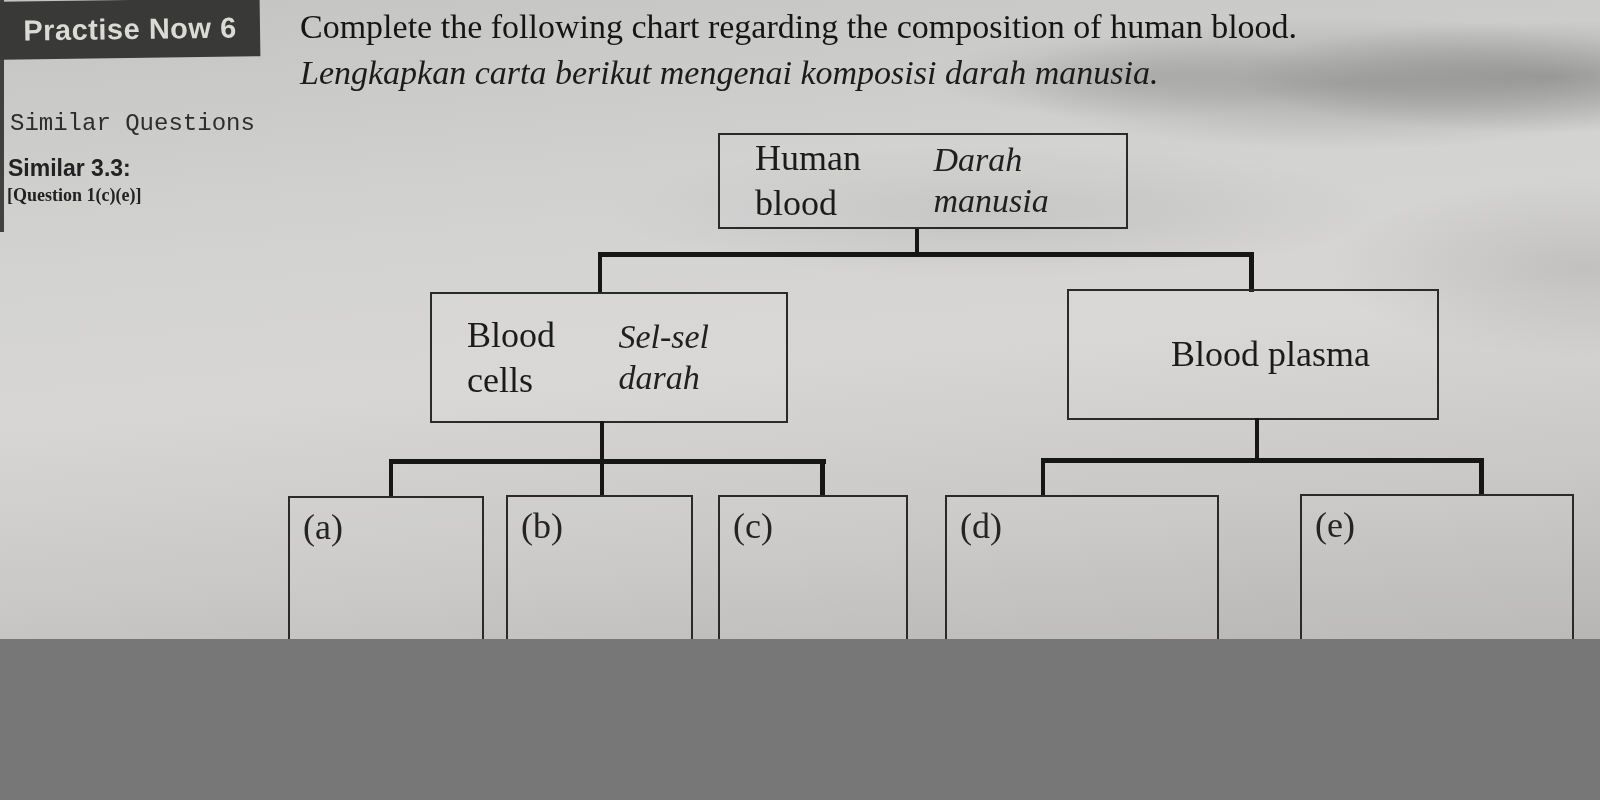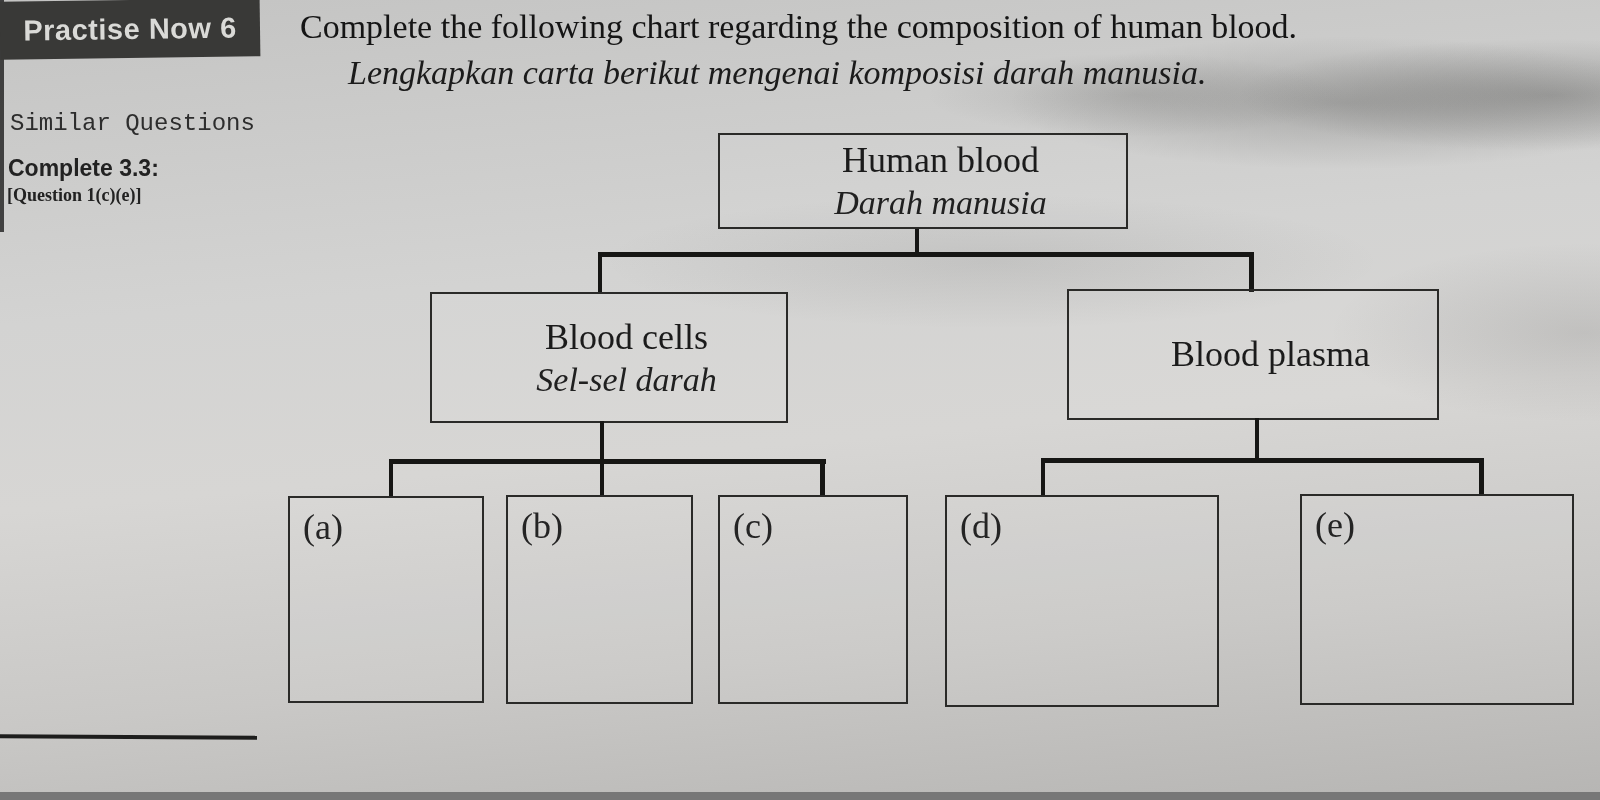--- a/index.html
+++ b/index.html
@@ -1,18 +1,18 @@
 <!DOCTYPE html>
 <html><head>
 <meta charset="utf-8">
 <style>
   html,body{margin:0;padding:0;background:#777;}
   .page{
     position:relative;
-    width:1600px;height:792px;
+    width:1600px;height:639px;
     overflow:hidden;
     font-family:"Liberation Serif","DejaVu Serif",serif;
     background:
       radial-gradient(480px 95px at 84% 13%, rgba(35,35,33,0.22), transparent 70%),
       radial-gradient(420px 75px at 97% 12%, rgba(35,35,33,0.26), transparent 75%),
       radial-gradient(300px 60px at 71% 12%, rgba(45,45,43,0.14), transparent 70%),
       radial-gradient(340px 120px at 99% 42%, rgba(40,40,40,0.12), transparent 75%),
       radial-gradient(520px 90px at 62% 33%, rgba(50,50,48,0.10), transparent 75%),
       radial-gradient(160% 120% at 50% 40%, rgba(0,0,0,0) 60%, rgba(0,0,0,0.20) 100%),
       linear-gradient(175deg,#c4c4c3 0%,#d3d3d2 35%,#d7d6d4 55%,#c9c8c6 78%,#b7b6b4 100%);
@@ -21,30 +21,30 @@
   
   .badge{
     left:0;top:0;width:260px;height:58px;
     display:flex;align-items:center;justify-content:center;
     transform:rotate(-0.8deg);
     font-family:"Liberation Sans",sans-serif;
     font-weight:bold;font-size:29px;letter-spacing:0.5px;
   }
   
   .head-en{left:300px;top:8px;width:1240px;font-size:34px;color:#151515;}
-  .head-ms{left:300px;top:54px;width:1240px;font-size:34px;font-style:italic;color:#1b1b1b;margin-left:48px;}
+  .head-ms{left:300px;top:54px;width:1240px;font-size:34px;font-style:italic;color:#1b1b1b;}
   
   .sq-title{left:10px;top:110px;font-family:Liberation Mono, monospace;font-size:24px;color:#2d2d2d;}
   .sq-ex{left:8px;top:155px;font-family:"Liberation Sans",sans-serif;font-weight:bold;font-size:23px;color:#222;}
   .sq-q{left:7px;top:185px;font-family:Liberation Serif, serif;font-weight:bold;font-size:18px;color:#222;}
   
   .box{
     box-sizing:border-box;border:2px solid #2a2a28;background:rgba(255,255,255,0.06);
   }
-  .node{display:flex;flex-direction:column;align-items:center;justify-content:center;padding-left:35px;}
+  .node{display:flex;flex-direction:row;align-items:center;justify-content:center;padding-left:35px;}
   .node .en{font-size:36px;color:#1b1b1b;line-height:1.25;}
   .node .ms{font-size:34px;font-style:italic;color:#202020;line-height:1.2;}
   .answer-label{font-size:36px;color:#242424;padding:8px 0 0 13px;display:block;}
   
   .ln{background:#161614;}
   .footer-rule{left:0;top:735px;width:257px;height:4px;background:#1d1d1c;transform:rotate(0.3deg);}
   .edge-shadow{left:0;top:0;width:4px;height:232px;background:rgba(18,18,18,0.75);}
 </style>
 </head>
 <body>
@@ -55,21 +55,21 @@
 
   <div class="abs badge" style="background:#393937;color:#dadad7;">
     <span>Practise Now 6</span>
   </div>
 
   <div class="abs head-en">Complete the following chart regarding the composition of human blood.</div>
   <div class="abs head-ms">Lengkapkan carta berikut mengenai komposisi darah manusia.</div>
 
   <div>
     <div class="abs sq-title">Similar Questions</div>
-    <div class="abs sq-ex">Complete 3.3:</div>
+    <div class="abs sq-ex">Similar 3.3:</div>
     <div class="abs sq-q">[Question 1(c)(e)]</div>
   </div>
 
   <div>
 
     <div class="abs box node" style="left:718px;top:133px;width:410px;height:96px;">
       <span class="en">Human blood</span>
       <span class="ms">Darah manusia</span>
     </div>
 

